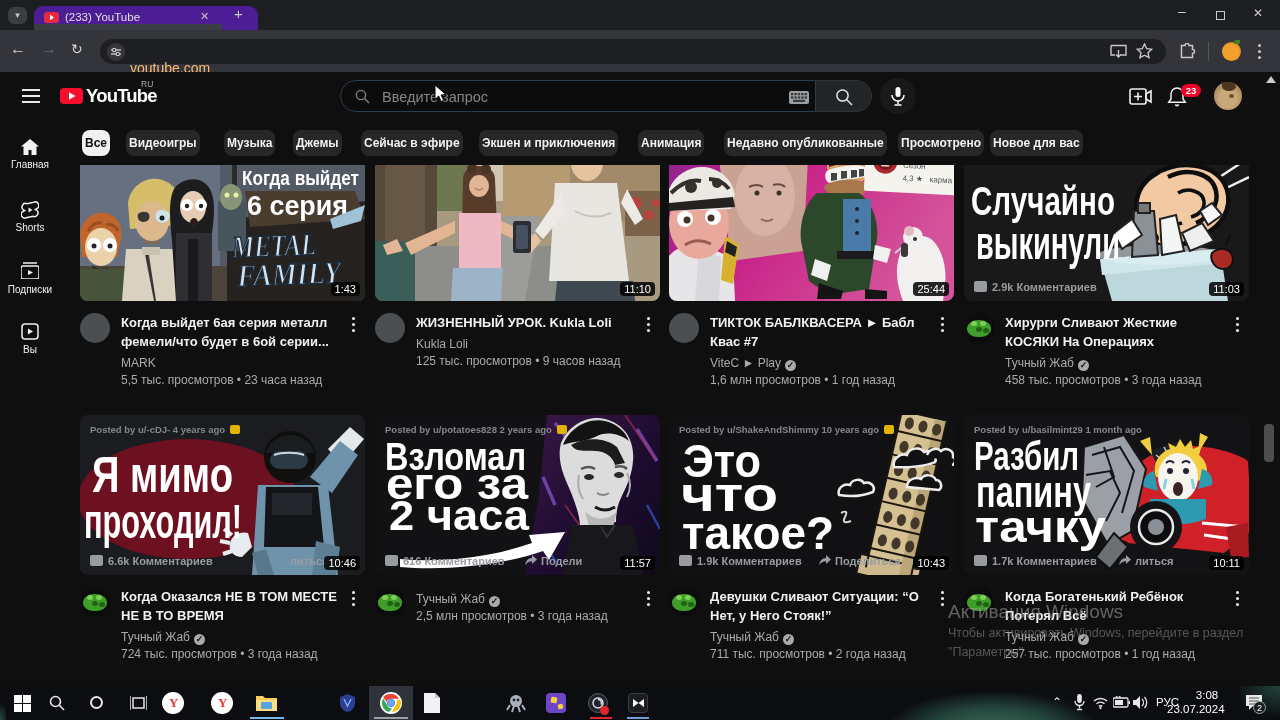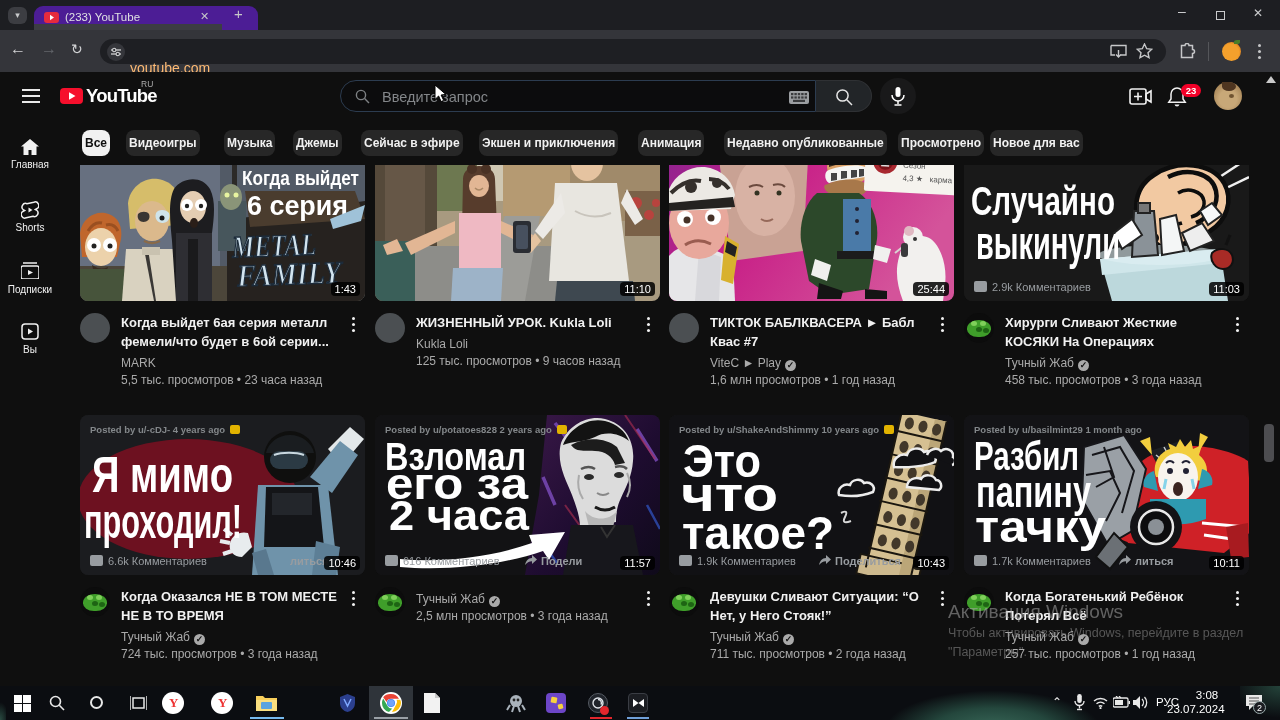--- a/index.html
+++ b/index.html
@@ -19,21 +19,21 @@
 #chips{position:absolute;left:80px;top:56px;width:1200px;height:37px;background:#0f0f0f;z-index:30}
 .chip{position:absolute;top:2px;height:26px;line-height:26px;border-radius:8px;background:#272727;color:#f1f1f1;font-size:12px;font-weight:bold;padding:0 3px;white-space:nowrap}
 .chip.on{background:#f1f1f1;color:#0f0f0f}
 
 .sbl{position:absolute;color:#f1f1f1;font-size:10px;width:80px;text-align:center}
 
 .th{position:absolute;width:285px;height:160px;border-radius:8px;overflow:hidden;background:#181818;z-index:2}
 .dur{position:absolute;right:5px;bottom:5px;background:rgba(0,0,0,.85);color:#fff;font-size:11px;font-weight:normal;padding:1px 4px;border-radius:4px;z-index:9}
 .pst{position:absolute;left:10px;top:9px;font-size:9.5px;color:#83878a;font-weight:bold;white-space:nowrap}
 .goldic{display:inline-block;width:10px;height:9px;background:#e2b300;border-radius:2px;vertical-align:-1px;margin-left:5px}
-.cmt{position:absolute;left:10px;bottom:8px;color:#989ca0;font-size:11px;font-weight:normal;z-index:8}
+.cmt{position:absolute;left:10px;bottom:8px;color:#989ca0;font-size:11px;font-weight:bold;z-index:8}
 .cmt .ic{display:inline-block;width:13px;height:11px;background:#989ca0;border-radius:2px;vertical-align:-1px;margin-right:5px}
 .shr{position:absolute;bottom:8px;color:#989ca0;font-size:11px;font-weight:bold;z-index:3}
 .det{position:absolute;width:285px;z-index:2}
 .av{position:absolute;left:0;top:0;width:30px;height:30px;border-radius:50%;background:#4b4f52}
 .txt{position:absolute;left:41px;top:0;width:229px}
 .ttl{font-size:13px;font-weight:bold;color:#f1f1f1;line-height:19px;letter-spacing:0}
 .ch{font-size:12px;color:#aaa;line-height:17px;margin-top:4px}
 .mt{font-size:12px;color:#aaa;line-height:17px}
 .kebab{position:absolute;left:272px;top:4px;width:3px;height:3px;background:#f1f1f1;border-radius:50%;box-shadow:0 6px 0 #f1f1f1,0 12px 0 #f1f1f1}
 .vf{display:inline-block;width:11px;height:11px;background:#aaa;border-radius:50%;vertical-align:-1px;margin-left:4px;color:#0f0f0f;font-size:9px;line-height:11px;text-align:center;font-weight:bold}

